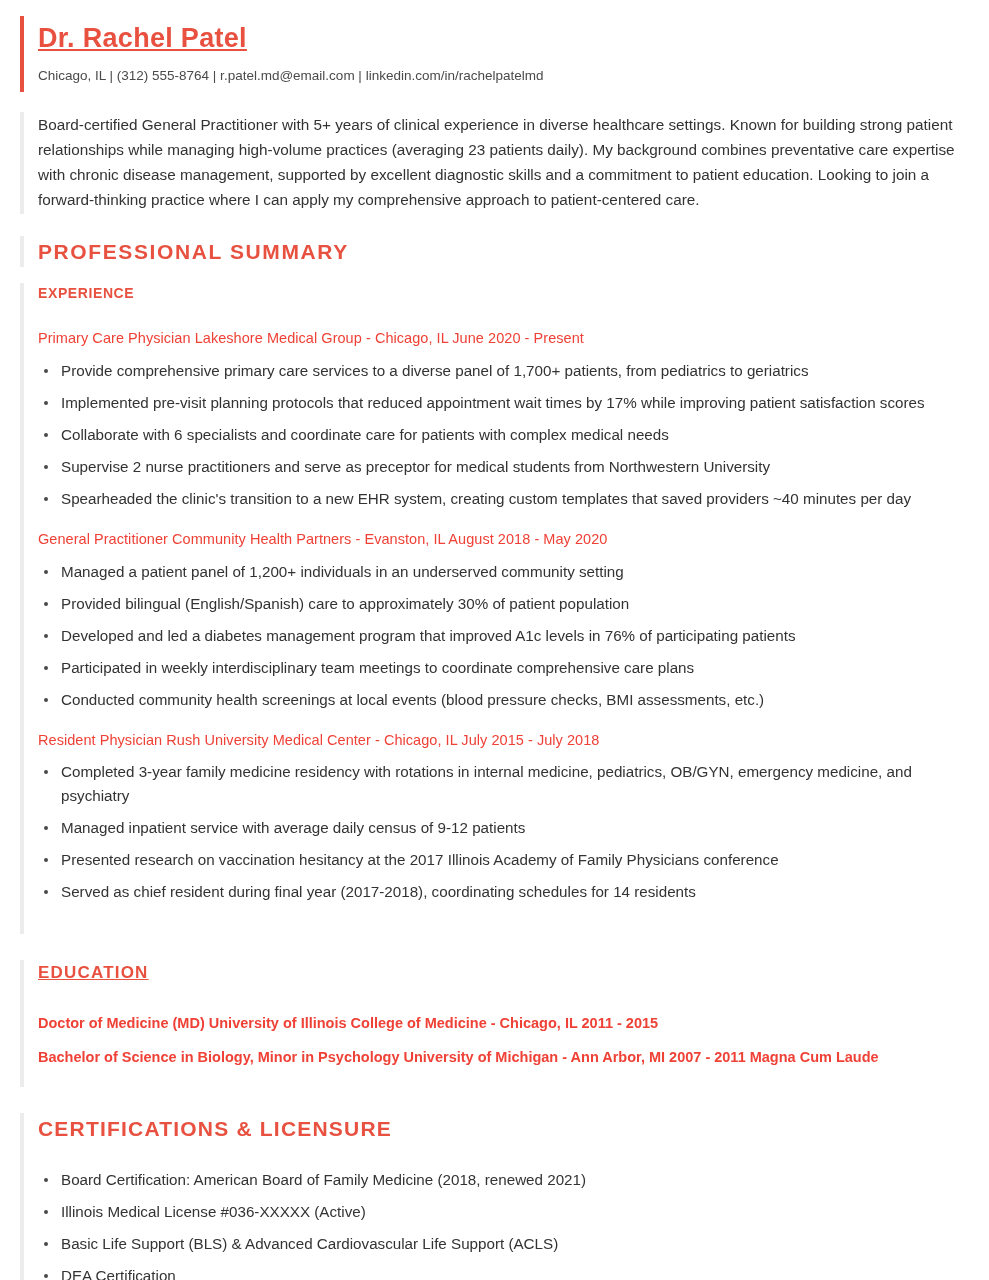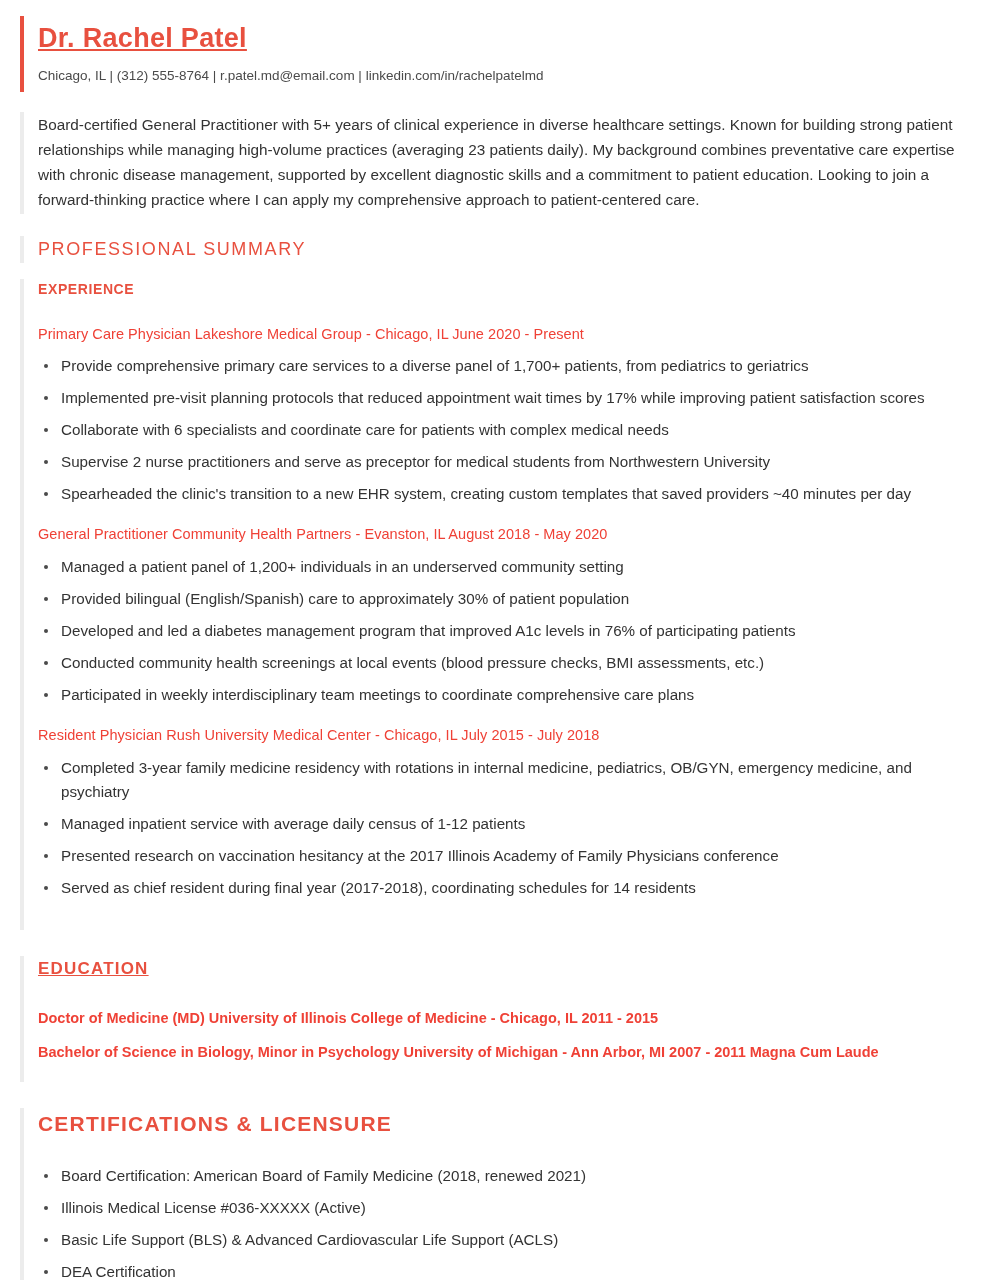--- a/index.html
+++ b/index.html
@@ -66,22 +66,22 @@
     font-size: 15.3px;
     line-height: 25px;
     color: #333333;
     max-width: 930px;
   }
 
   
   .sec-head-block { margin-top: 22px; }
 
   .sec-title {
-    font-size: 18px;
-    font-weight: normal;
+    font-size: 21px;
+    font-weight: bold;
     color: #e8503f;
     letter-spacing: 1.6px;
     line-height: 1.5;
   }
   .sec-title.tight { letter-spacing: 0.6px; }
 
   
   .exp-block { margin-top: 16px; padding-bottom: 12px; }
 
   .exp-heading {
@@ -193,30 +193,30 @@
         <li>Spearheaded the clinic's transition to a new EHR system, creating custom templates that saved providers ~40 minutes per day</li>
       </ul>
     </div>
 
     <div class="job">
       <div class="job-title">General Practitioner Community Health Partners - Evanston, IL August 2018 - May 2020</div>
       <ul class="bullets">
         <li>Managed a patient panel of 1,200+ individuals in an underserved community setting</li>
         <li>Provided bilingual (English/Spanish) care to approximately 30% of patient population</li>
         <li>Developed and led a diabetes management program that improved A1c levels in 76% of participating patients</li>
+        <li>Participated in weekly interdisciplinary team meetings to coordinate comprehensive care plans</li>
         <li>Conducted community health screenings at local events (blood pressure checks, BMI assessments, etc.)</li>
-        <li>Participated in weekly interdisciplinary team meetings to coordinate comprehensive care plans</li>
       </ul>
     </div>
 
     <div class="job">
       <div class="job-title">Resident Physician Rush University Medical Center - Chicago, IL July 2015 - July 2018</div>
       <ul class="bullets">
         <li>Completed 3-year family medicine residency with rotations in internal medicine, pediatrics, OB/GYN, emergency medicine, and psychiatry</li>
-        <li>Managed inpatient service with average daily census of 1-12 patients</li>
+        <li>Managed inpatient service with average daily census of 9-12 patients</li>
         <li>Presented research on vaccination hesitancy at the 2017 Illinois Academy of Family Physicians conference</li>
         <li>Served as chief resident during final year (2017-2018), coordinating schedules for 14 residents</li>
       </ul>
     </div>
   </div>
 
   <div class="block edu-block">
     <div class="edu-heading sec-title">EDUCATION</div>
     <div class="edu-entry">Doctor of Medicine (MD) University of Illinois College of Medicine - Chicago, IL 2011 - 2015</div>
     <div class="edu-entry">Bachelor of Science in Biology, Minor in Psychology University of Michigan - Ann Arbor, MI 2007 - 2011 Magna Cum Laude</div>

